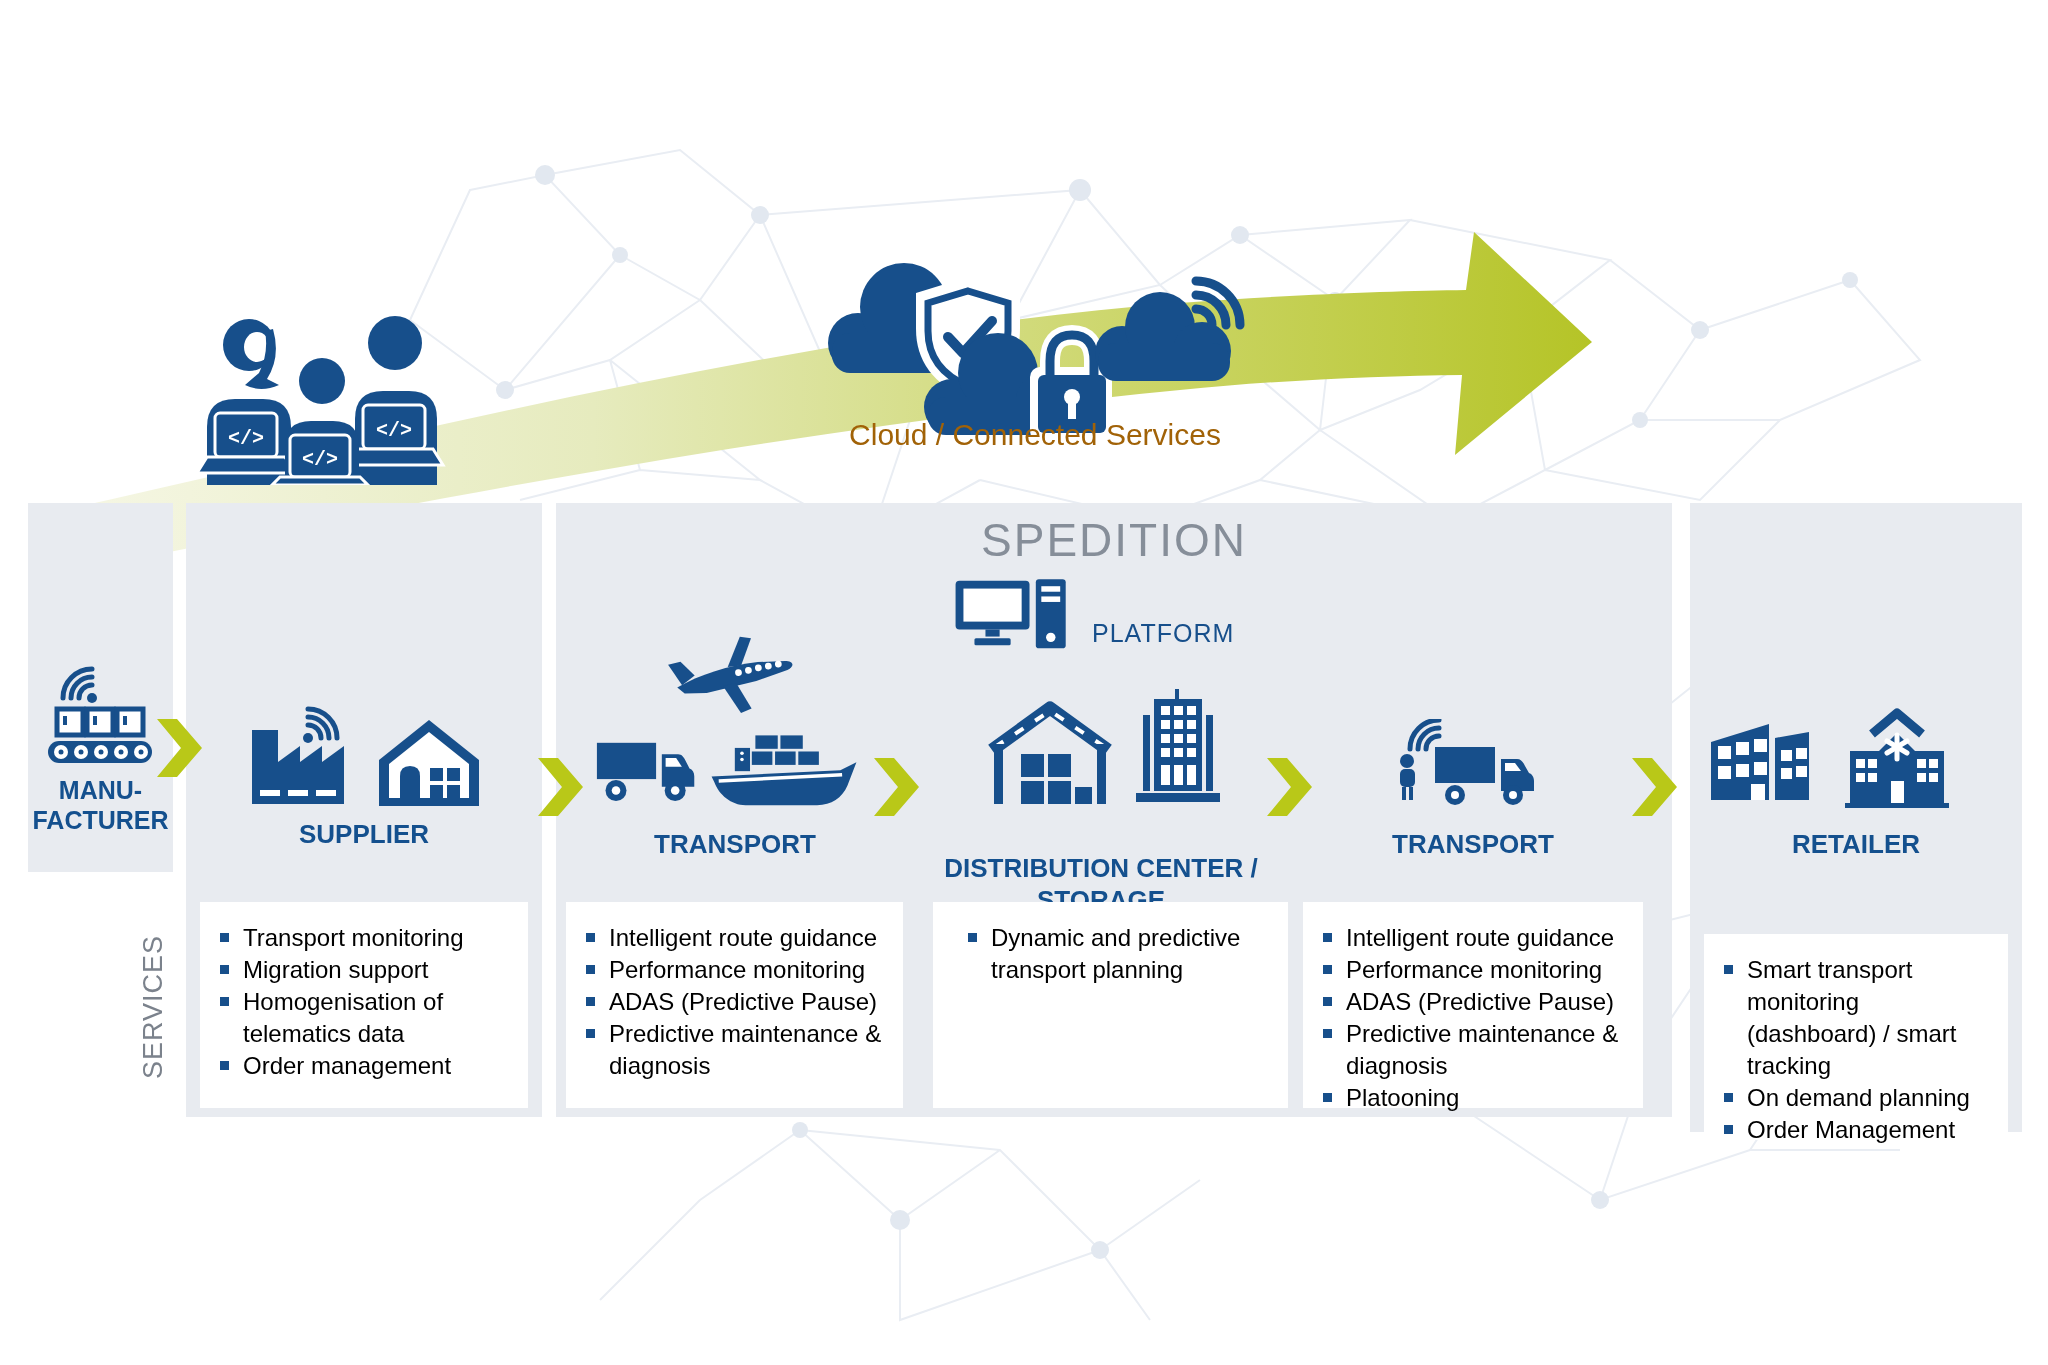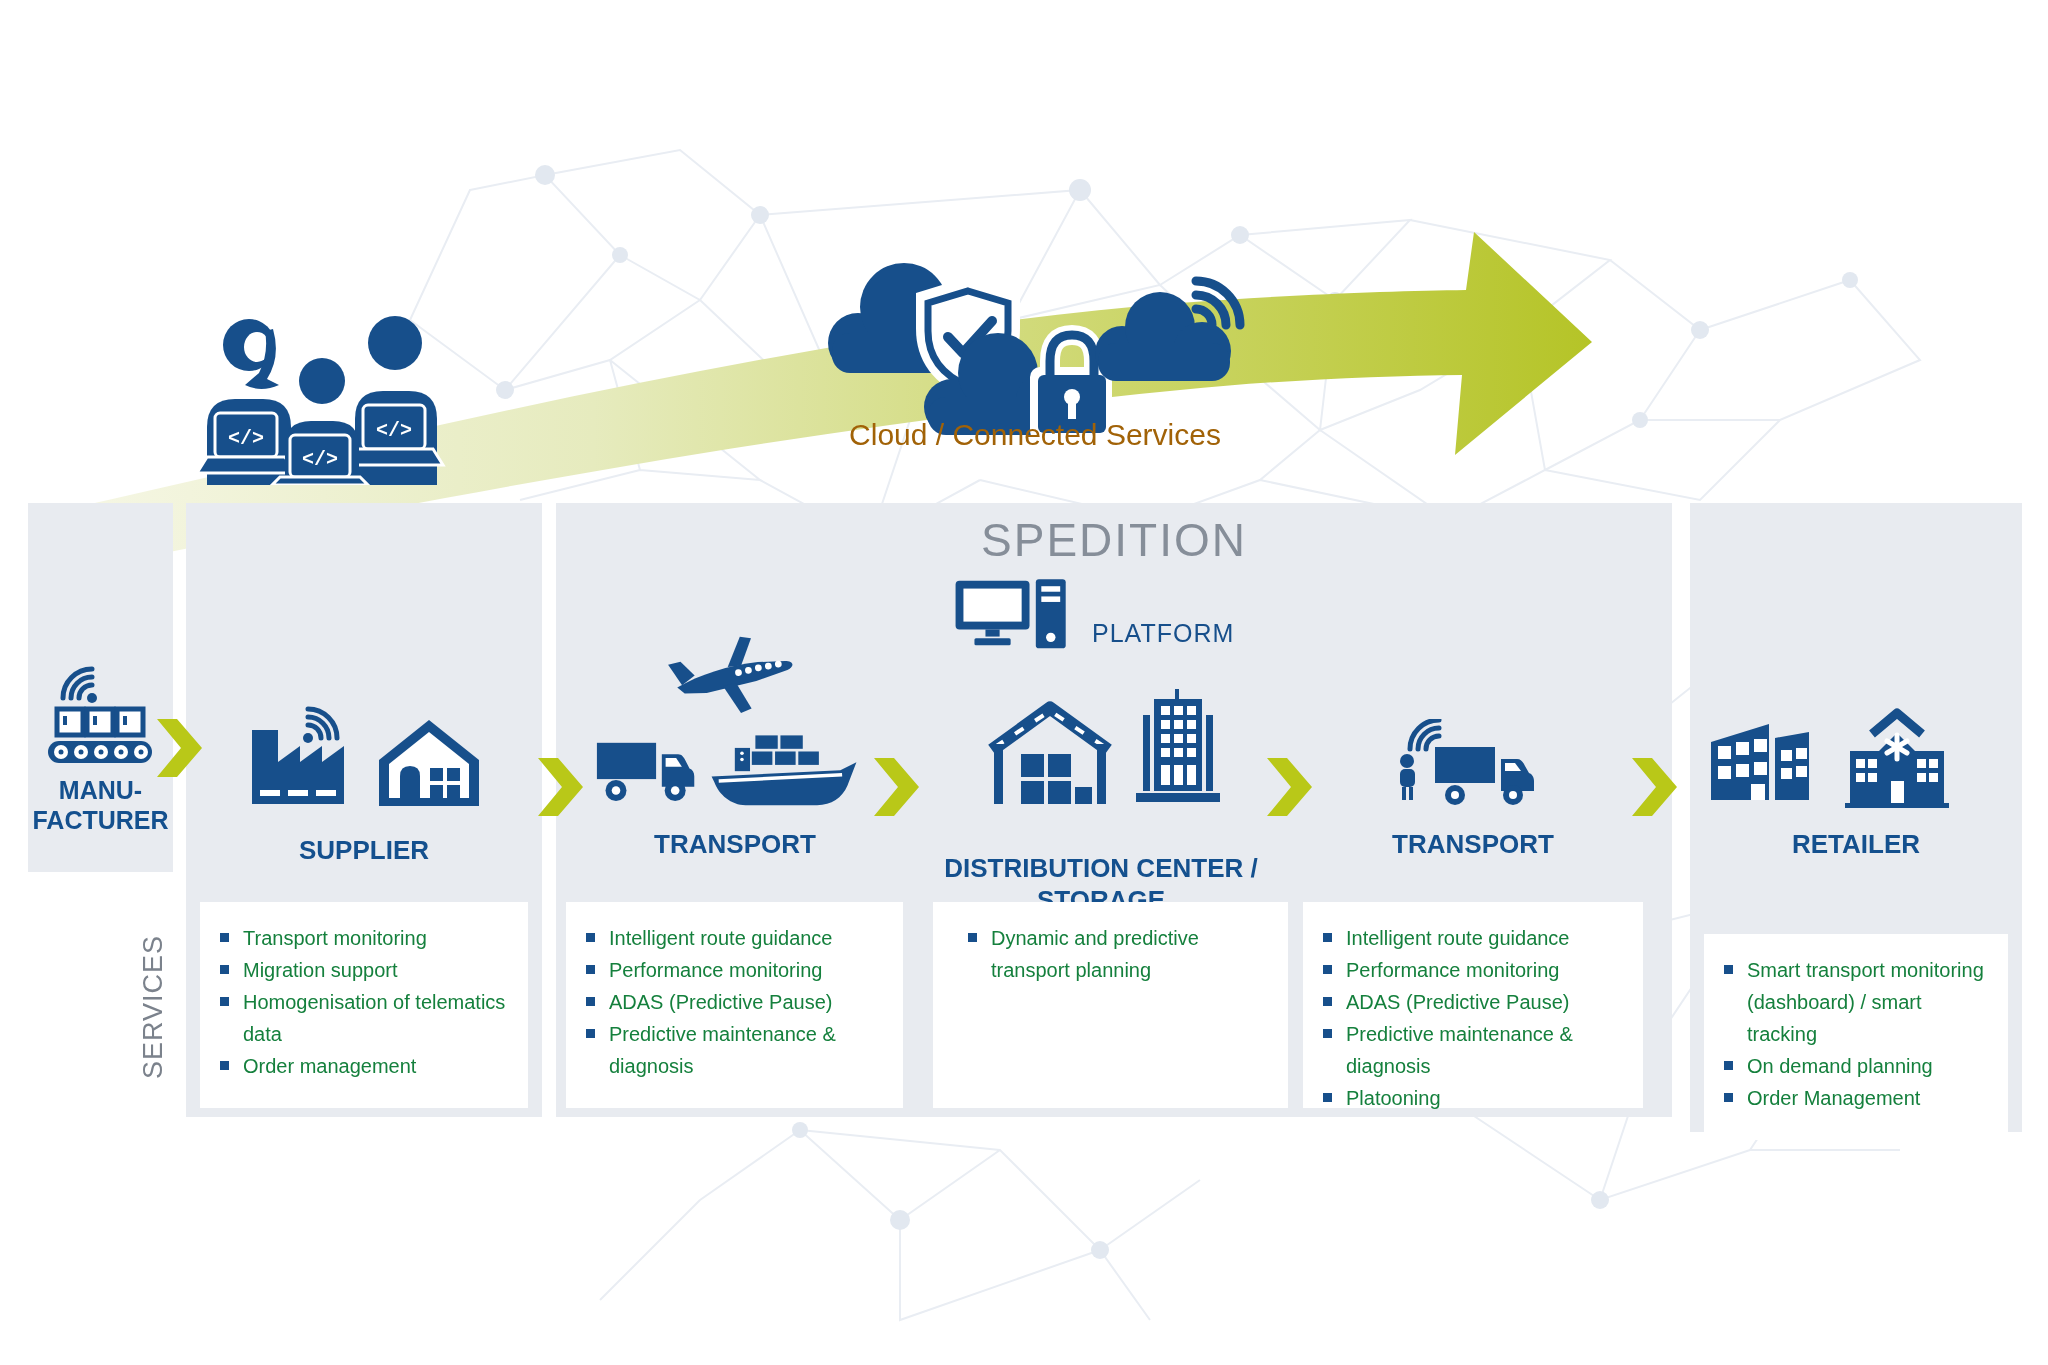--- a/index.html
+++ b/index.html
@@ -20,21 +20,21 @@
   .col-retailer{left:1690px;width:332px;height:629px;}
   .col-title{position:absolute;text-align:center;font-weight:bold;font-size:26px;
              line-height:32px;color:#14508e;}
   .spedition-title{position:absolute;top:10px;left:0;width:100%;text-align:center;
                    font-size:46px;letter-spacing:2px;color:#868e99;font-weight:400;}
   .platform{position:absolute;left:398px;top:76px;display:flex;align-items:flex-end;justify-content:flex-end;}
   .platform-label{font-size:25px;letter-spacing:1px;color:#174f8b;margin:0 0 6px 20px;}
   .icon-row{position:absolute;display:flex;align-items:flex-end;justify-content:center;}
   .svcbox{position:absolute;top:399px;height:206px;background:#fff;}
   .svcbox ul{list-style:none;margin:0;padding:20px 14px 0 20px;}
-  .svcbox li{display:flex;gap:14px;font-size:20px;line-height:32px;color:#15803d;}
+  .svcbox li{display:flex;gap:14px;font-size:24px;line-height:32px;color:#000000;}
   .svcbox .blt{flex:0 0 9px;width:9px;height:9px;margin-top:11px;background:#174f8b;}
   .services-axis{position:absolute;left:55px;top:990px;width:200px;height:34px;
                  transform:rotate(-90deg);text-align:center;font-size:27px;
                  letter-spacing:1px;color:#7b828c;z-index:4;}
   .chev{position:absolute;width:45px;height:58px;z-index:5;}
 </style>
 </head>
 <body>
 
 <div class="canvas">
@@ -209,21 +209,21 @@
       <svg width="110" height="100" viewBox="0 0 110 100" fill="#174f8b">
         <path d="M5 96 V50 L55 10 L105 50 V96 Z"></path>
         <path d="M15 88 V54 L55 22 L95 54 V88 Z" fill="#fff"></path>
         <path d="M26 88 V66 Q26 56 36 56 Q46 56 46 66 V88 Z"></path>
         <rect x="56" y="58" width="13" height="13"></rect>
           <rect x="73" y="58" width="13" height="13"></rect>
         <rect x="56" y="75" width="13" height="13"></rect>
           <rect x="73" y="75" width="13" height="13"></rect>
       </svg>
     </div>
-    <div class="col-title" style="left:0;top:315px;width:100%;margin-top:16px;">SUPPLIER</div>
+    <div class="col-title" style="left:0;top:315px;width:100%;">SUPPLIER</div>
     <div class="svcbox" style="left:14px;width:328px;">
       <ul>
           <li>
             <span class="blt"></span>
             <span class="btxt">Transport monitoring</span>
           </li>
           <li>
             <span class="blt"></span>
             <span class="btxt">Migration support</span>
           </li>

